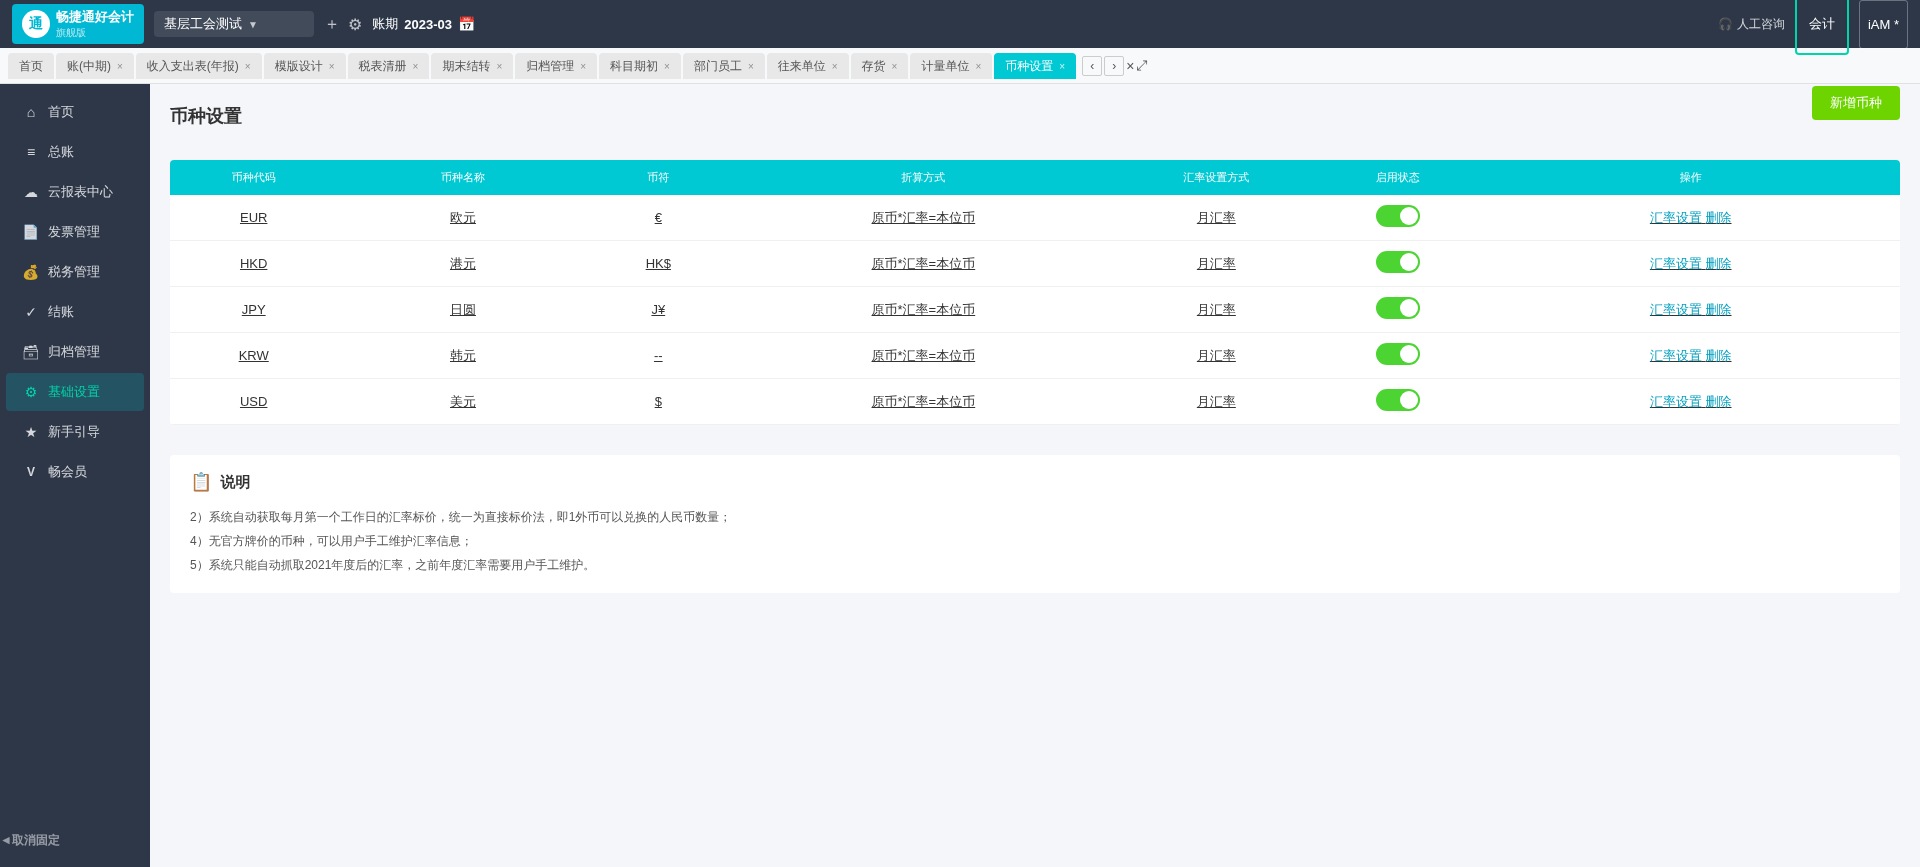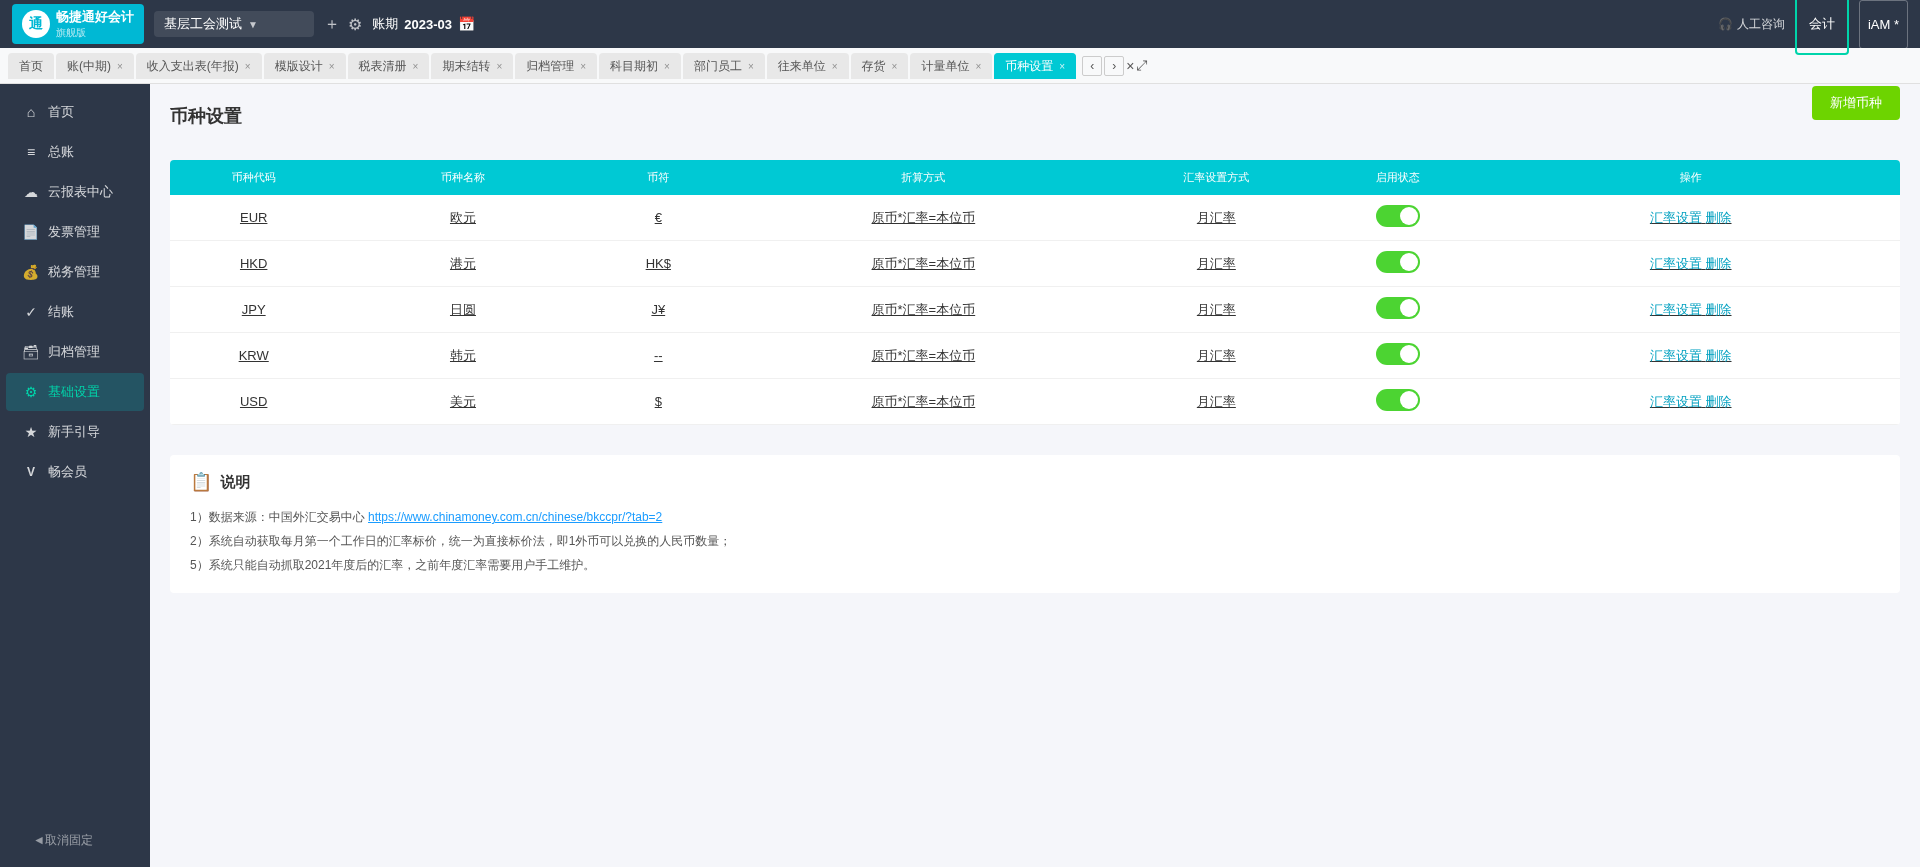--- a/index.html
+++ b/index.html
@@ -71,22 +71,22 @@
       flex-shrink: 0;
     }
     .nav-item {
       display: flex; align-items: center; gap: 8px;
       padding: 10px 16px; cursor: pointer; color: rgba(255,255,255,0.8);
       font-size: 13px; border-radius: 4px; margin: 1px 6px;
     }
     .nav-item.active { background: rgba(0,200,212,0.2); color: #00d4aa; }
     .nav-icon { font-size: 14px; width: 18px; text-align: center; }
     .sidebar-bottom {
-      margin-top: auto; padding: 10px 33px; font-size: 12px;
-      color: rgba(255,255,255,0.5); cursor: pointer; display: flex; align-items: center; gap: 4px;
+      margin-top: auto; padding: 10px 0; font-size: 12px;
+      color: rgba(255,255,255,0.5); cursor: pointer; display: flex; align-items: center; gap: 4px; font-weight: bold;
     }
 
     
     .content-area { flex: 1; overflow-y: auto; padding: 20px; background: #f5f6fa; }
 
     .page-title {
       font-size: 18px; font-weight: bold; color: #333; margin-bottom: 16px;
     }
 
     .new-btn {
@@ -402,23 +402,20 @@
     </tr>
         </tbody>
     </table>
 
     <div class="notes-section">
       <div class="notes-header">
         <span class="notes-icon">📋</span>
         <span>说明</span>
       </div>
       <ul class="notes-list">
-        <li>
-          <span>1）数据来源：中国外汇交易中心 </span>
-          <a class="notes-link" href="#">https://www.chinamoney.com.cn/chinese/bkccpr/?tab=2</a>
-        </li>
         <li>2）系统自动获取每月第一个工作日的汇率标价，统一为直接标价法，即1外币可以兑换的人民币数量；</li>
+        <li>4）无官方牌价的币种，可以用户手工维护汇率信息；</li>
         <li>5）系统只能自动抓取2021年度后的汇率，之前年度汇率需要用户手工维护。</li>
       </ul>
     </div>
 
   </div>
 </div>
 
 </body></html>

